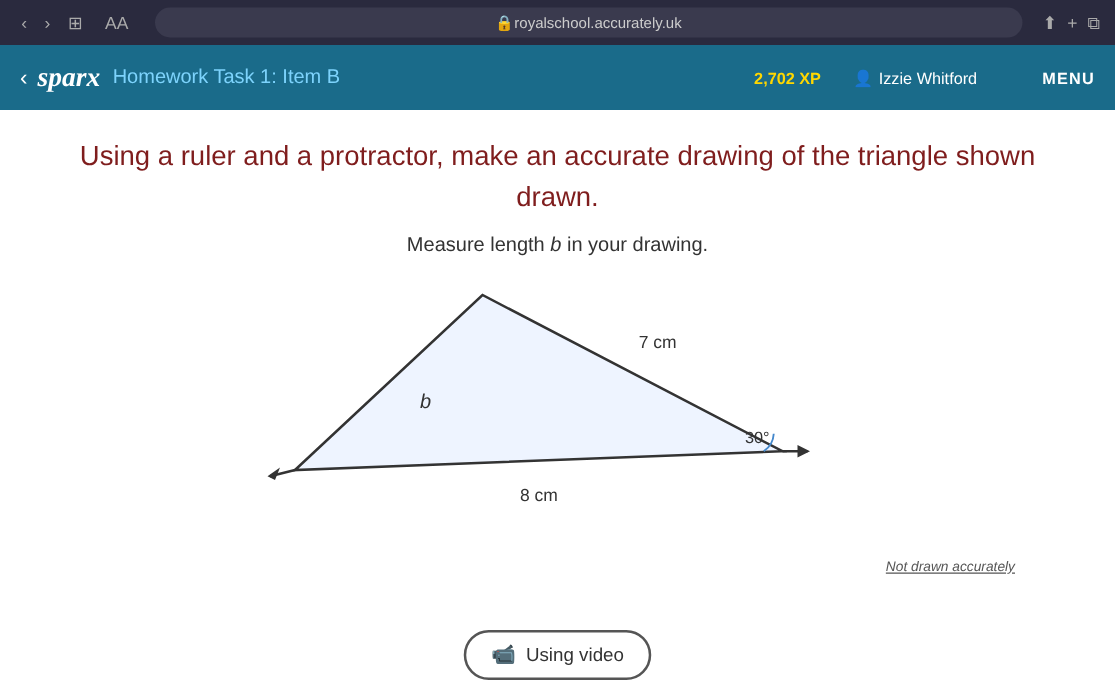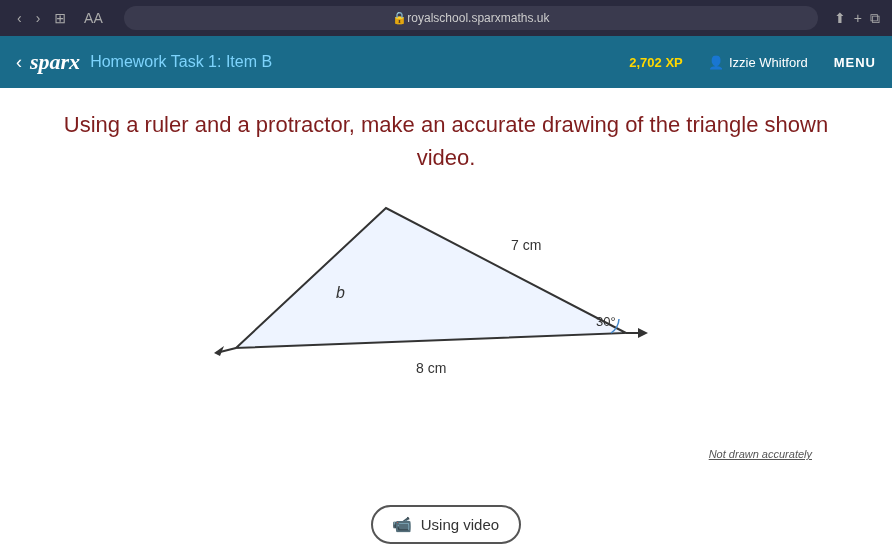--- a/index.html
+++ b/index.html
@@ -108,20 +108,21 @@
     }
     .user-info {
       display: flex;
       align-items: center;
       gap: 4px;
     }
     .menu-btn {
       font-weight: bold;
       cursor: pointer;
       letter-spacing: 1px;
+      margin-left: 26px;
     }
 
     
     .content {
       background: white;
       margin: 0;
       padding: 20px 40px;
       height: calc(100% - 52px);
       position: relative;
     }
@@ -254,21 +255,21 @@
 
 <div class="browser-bar">
   <div class="browser-nav">
     <span class="nav-btn">‹</span>
     <span class="nav-btn">›</span>
     <span class="nav-btn">⊞</span>
   </div>
   <span class="nav-btn">AA</span>
   <div class="address-bar">
     <span>🔒</span>
-    <span>royalschool.sparxmaths.uk</span>
+    <span>royalschool.accurately.uk</span>
   </div>
   <div class="browser-actions">
     <span>⬆</span>
     <span>+</span>
     <span>⧉</span>
   </div>
 </div>
 
 <div class="app-container">
 
@@ -284,21 +285,24 @@
       </div>
       <span class="menu-btn">MENU</span>
     </div>
   </div>
 
   <div class="content">
 
 
     <p class="question-text">
       <span>Using a ruler and a protractor, make an accurate drawing of the triangle shown</span><br>
-      <span>video.</span>
+      <span>drawn.</span>
+    </p>
+    <p class="measure-text">
+      Measure length <i>b</i> in your drawing.
     </p>
 
     <div class="diagram-container">
       <svg class="triangle-svg" width="480" height="200" viewBox="0 0 480 200">
 
         <polygon points="30,160 180,20 420,145" fill="rgba(200,220,255,0.3)" stroke="#333" stroke-width="2"></polygon>
 
         <line x1="30" y1="160" x2="10" y2="165" stroke="#333" stroke-width="2"></line>
         <polygon points="8,165 18,158 14,168" fill="#333"></polygon>
 

